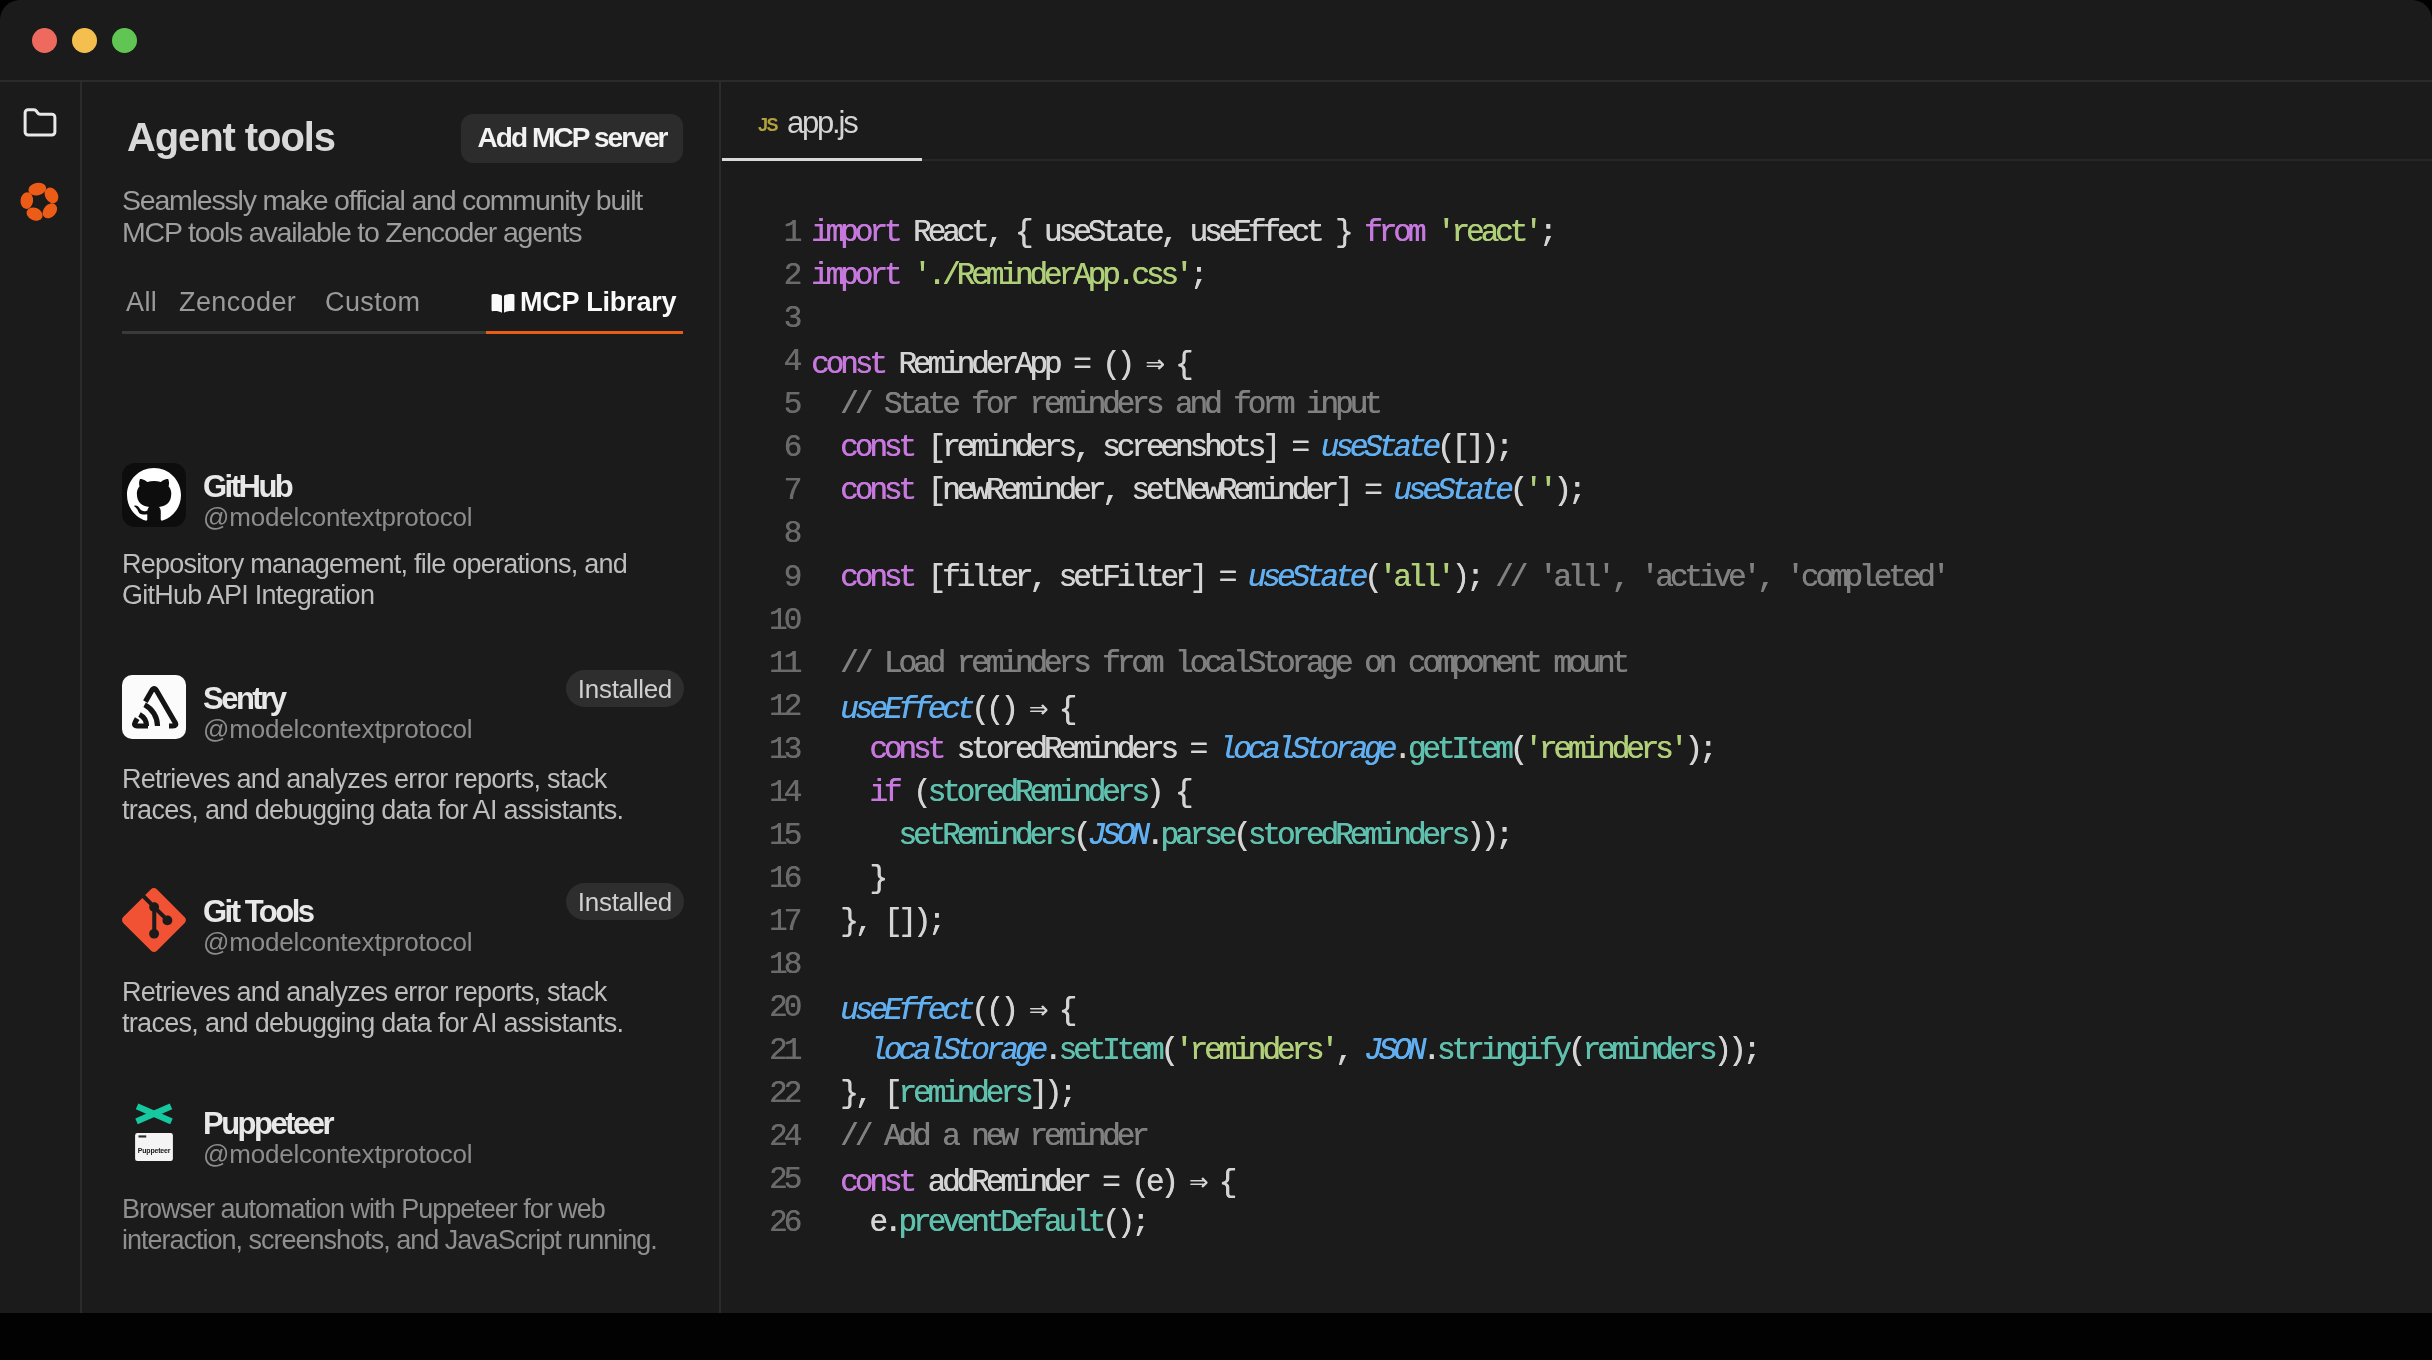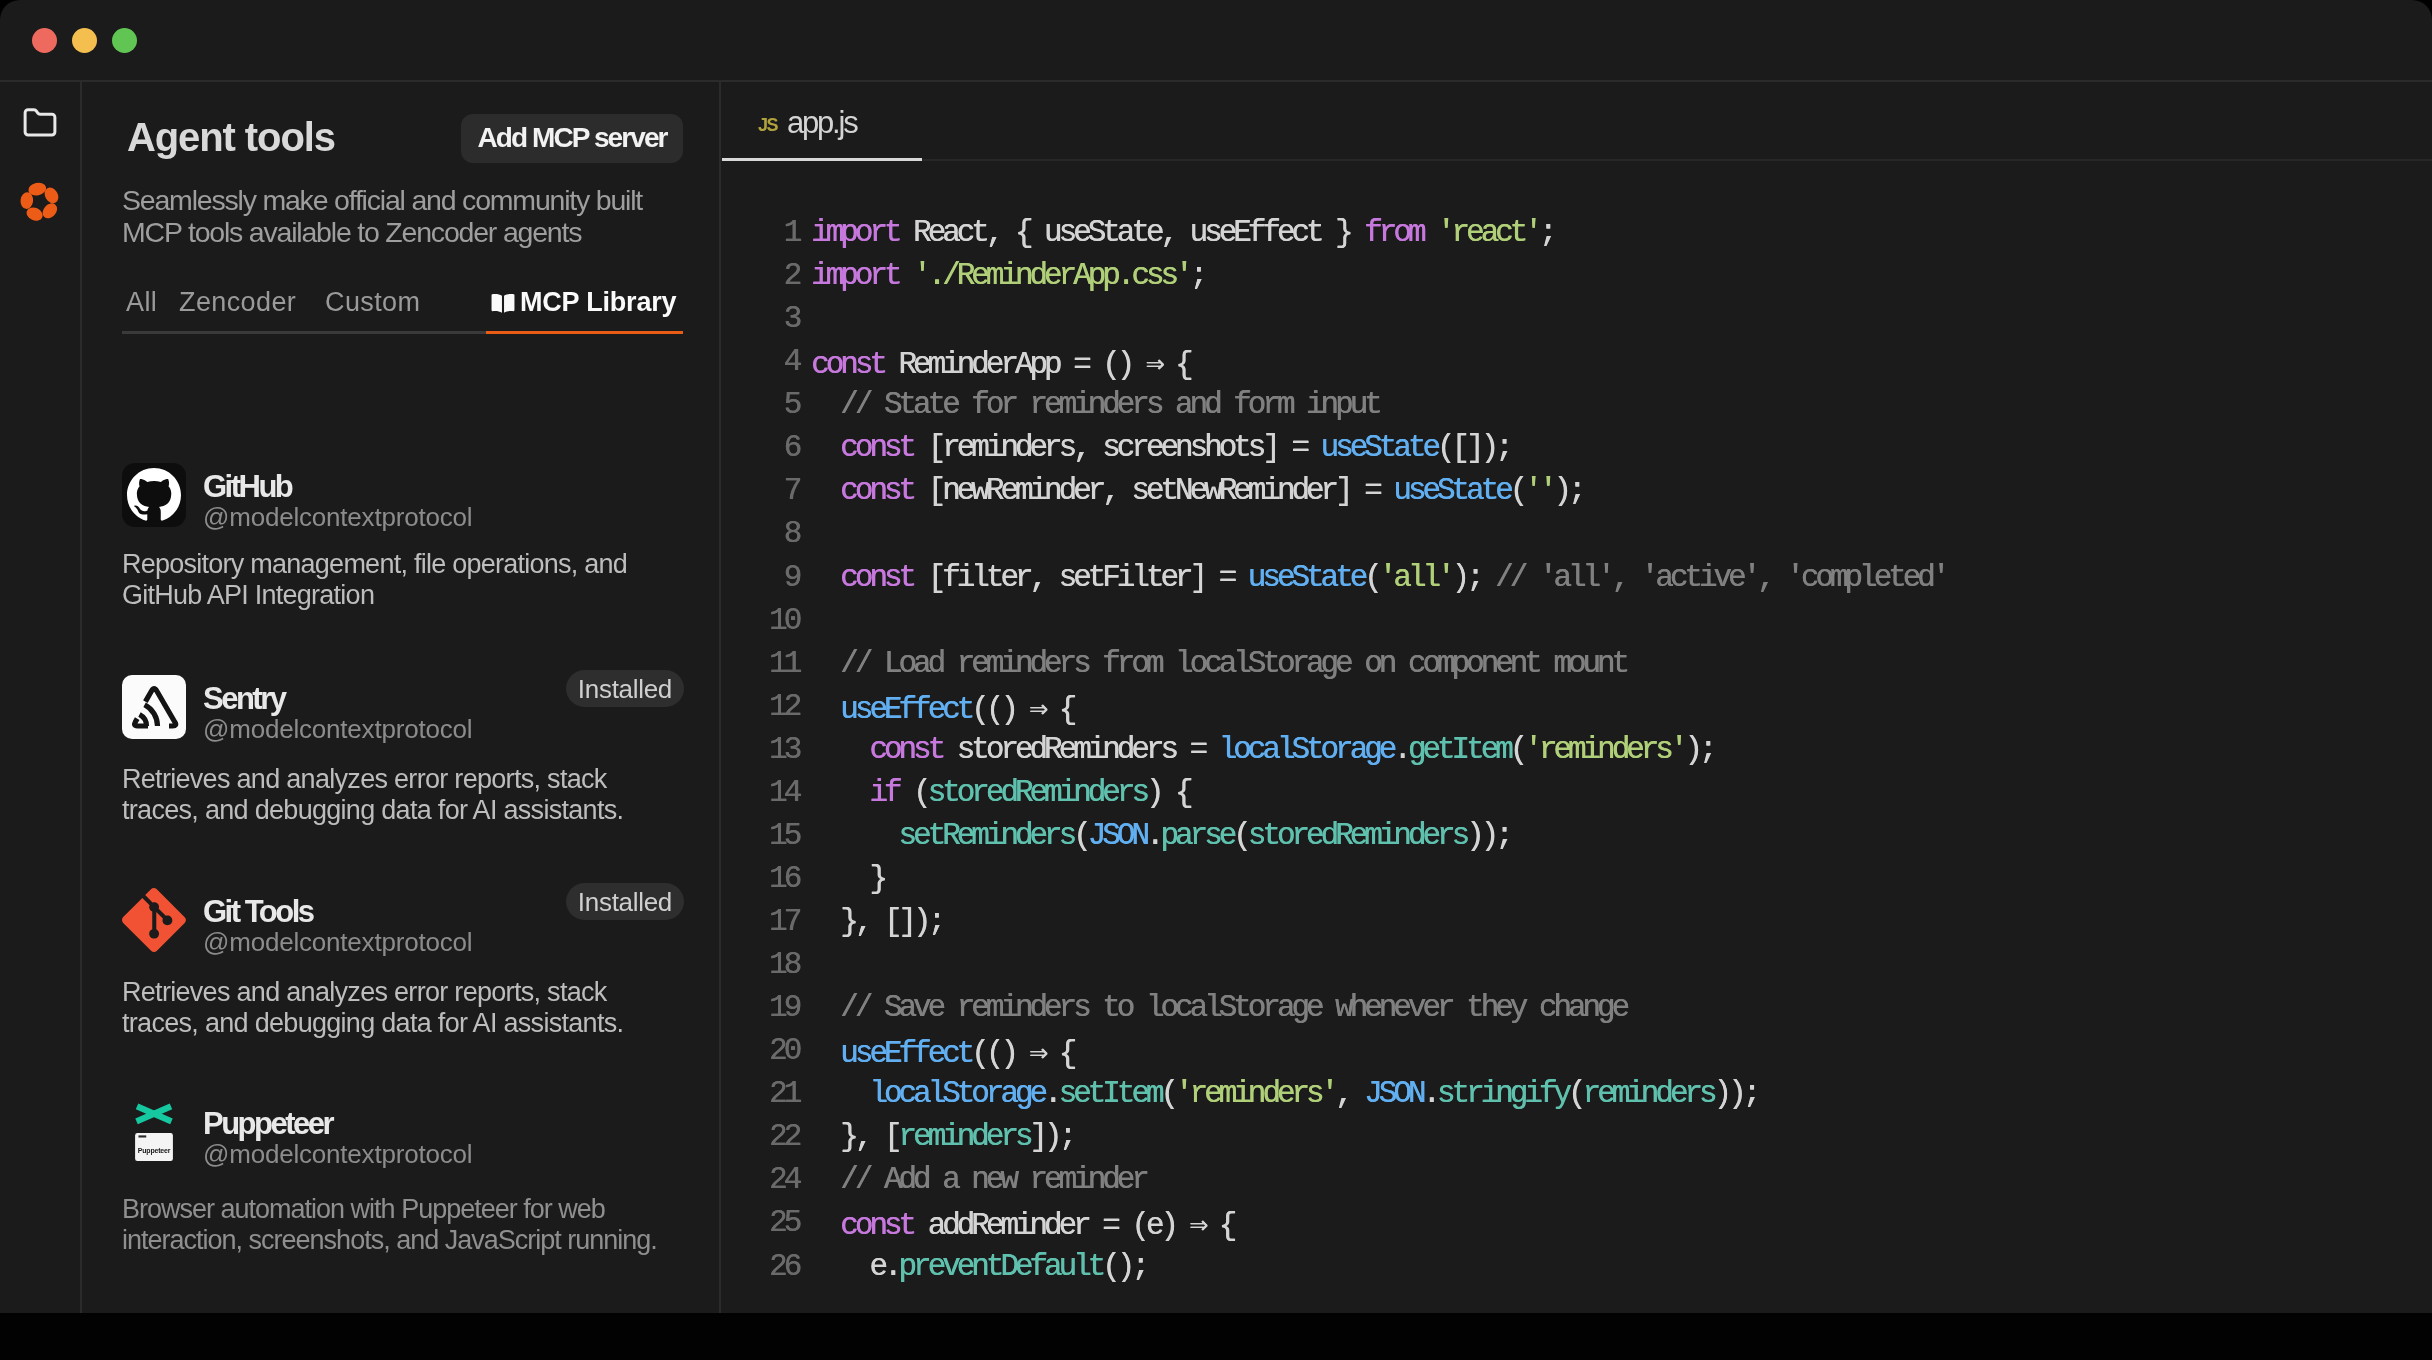--- a/index.html
+++ b/index.html
@@ -40,21 +40,21 @@
   
   .jsbadge { position:absolute; left:758px; top:116px; font-size:18px; line-height:18px; font-weight:700; color:#b2a23d; letter-spacing:-1.5px; }
   .tabname { position:absolute; left:787px; top:107px; font-size:31px; line-height:31px; color:#d4d4d4; letter-spacing:-2.2px; }
   .tabline { position:absolute; left:720px; top:159px; width:1712px; height:2px; background:#272727; }
   .activeline { position:absolute; left:722px; top:158px; width:200px; height:3px; background:#d8d8d8; }
 
   .code { position:absolute; left:720px; top:215px; width:1712px; font-family:"Liberation Mono", monospace; font-size:31px; letter-spacing:-4.05px; font-weight:500; text-shadow:0.45px 0 currentColor; }
   .cl { position:relative; height:43.07px; white-space:pre; }
   .ln { position:absolute; left:0; width:78px; text-align:right; color:#6a6a6a; }
   .ct { position:absolute; left:91px; }
-  .k { color:#c678dd; } .f { color:#61aff0; } .t { color:#5fc0ad; }
+  .k { color:#c678dd; } .f { color:#61aff0;font-style:italic; } .t { color:#5fc0ad; }
   .s { color:#b0cf79; } .c { color:#808080; } .g { color:#d4d4d4; }
   .bottom { position:absolute; left:0; top:1313px; width:2432px; height:47px; background:#020202; }
 </style>
 </head>
 <body>
 <div class="win">
   <div class="dot" style="left:32px;background:#ee6a5e;"></div>
   <div class="dot" style="left:72px;background:#f5bf4f;"></div>
   <div class="dot" style="left:112px;background:#61c554;"></div>
   <div class="hdiv"></div>
@@ -162,21 +162,20 @@
 <div class="cl"><span class="ln">9</span><span class="ct"><span class="g">  </span><span class="k">const</span><span class="g"> [filter, setFilter] = </span><span class="f">useState</span><span class="g">(</span><span class="s">'all'</span><span class="g">); </span><span class="c">// 'all', 'active', 'completed'</span></span></div>
 <div class="cl"><span class="ln">10</span></div>
 <div class="cl"><span class="ln">11</span><span class="ct"><span class="c">  // Load reminders from localStorage on component mount</span></span></div>
 <div class="cl"><span class="ln">12</span><span class="ct"><span class="g">  </span><span class="f">useEffect</span><span class="g">(() ⇒ {</span></span></div>
 <div class="cl"><span class="ln">13</span><span class="ct"><span class="g">    </span><span class="k">const</span><span class="g"> storedReminders = </span><span class="f">localStorage</span><span class="g">.</span><span class="t">getItem</span><span class="g">(</span><span class="s">'reminders'</span><span class="g">);</span></span></div>
 <div class="cl"><span class="ln">14</span><span class="ct"><span class="g">    </span><span class="k">if</span><span class="g"> (</span><span class="t">storedReminders</span><span class="g">) {</span></span></div>
 <div class="cl"><span class="ln">15</span><span class="ct"><span class="g">      </span><span class="t">setReminders</span><span class="g">(</span><span class="f">JSON</span><span class="g">.</span><span class="t">parse</span><span class="g">(</span><span class="t">storedReminders</span><span class="g">));</span></span></div>
 <div class="cl"><span class="ln">16</span><span class="ct"><span class="g">    }</span></span></div>
 <div class="cl"><span class="ln">17</span><span class="ct"><span class="g">  }, []);</span></span></div>
 <div class="cl"><span class="ln">18</span></div>
-<div class="cl"><span class="ln">19</span><span class="ct"><span class="c">  // Save reminders to localStorage whenever they change</span></span></div>
 <div class="cl"><span class="ln">20</span><span class="ct"><span class="g">  </span><span class="f">useEffect</span><span class="g">(() ⇒ {</span></span></div>
 <div class="cl"><span class="ln">21</span><span class="ct"><span class="g">    </span><span class="f">localStorage</span><span class="g">.</span><span class="t">setItem</span><span class="g">(</span><span class="s">'reminders'</span><span class="g">, </span><span class="f">JSON</span><span class="g">.</span><span class="t">stringify</span><span class="g">(</span><span class="t">reminders</span><span class="g">));</span></span></div>
 <div class="cl"><span class="ln">22</span><span class="ct"><span class="g">  }, [</span><span class="t">reminders</span><span class="g">]);</span></span></div>
 <div class="cl"><span class="ln">24</span><span class="ct"><span class="c">  // Add a new reminder</span></span></div>
 <div class="cl"><span class="ln">25</span><span class="ct"><span class="g">  </span><span class="k">const</span><span class="g"> addReminder = (e) ⇒ {</span></span></div>
 <div class="cl"><span class="ln">26</span><span class="ct"><span class="g">    e.</span><span class="t">preventDefault</span><span class="g">();</span></span></div>
   </div>
 </div>
 <div class="bottom"></div>
 

